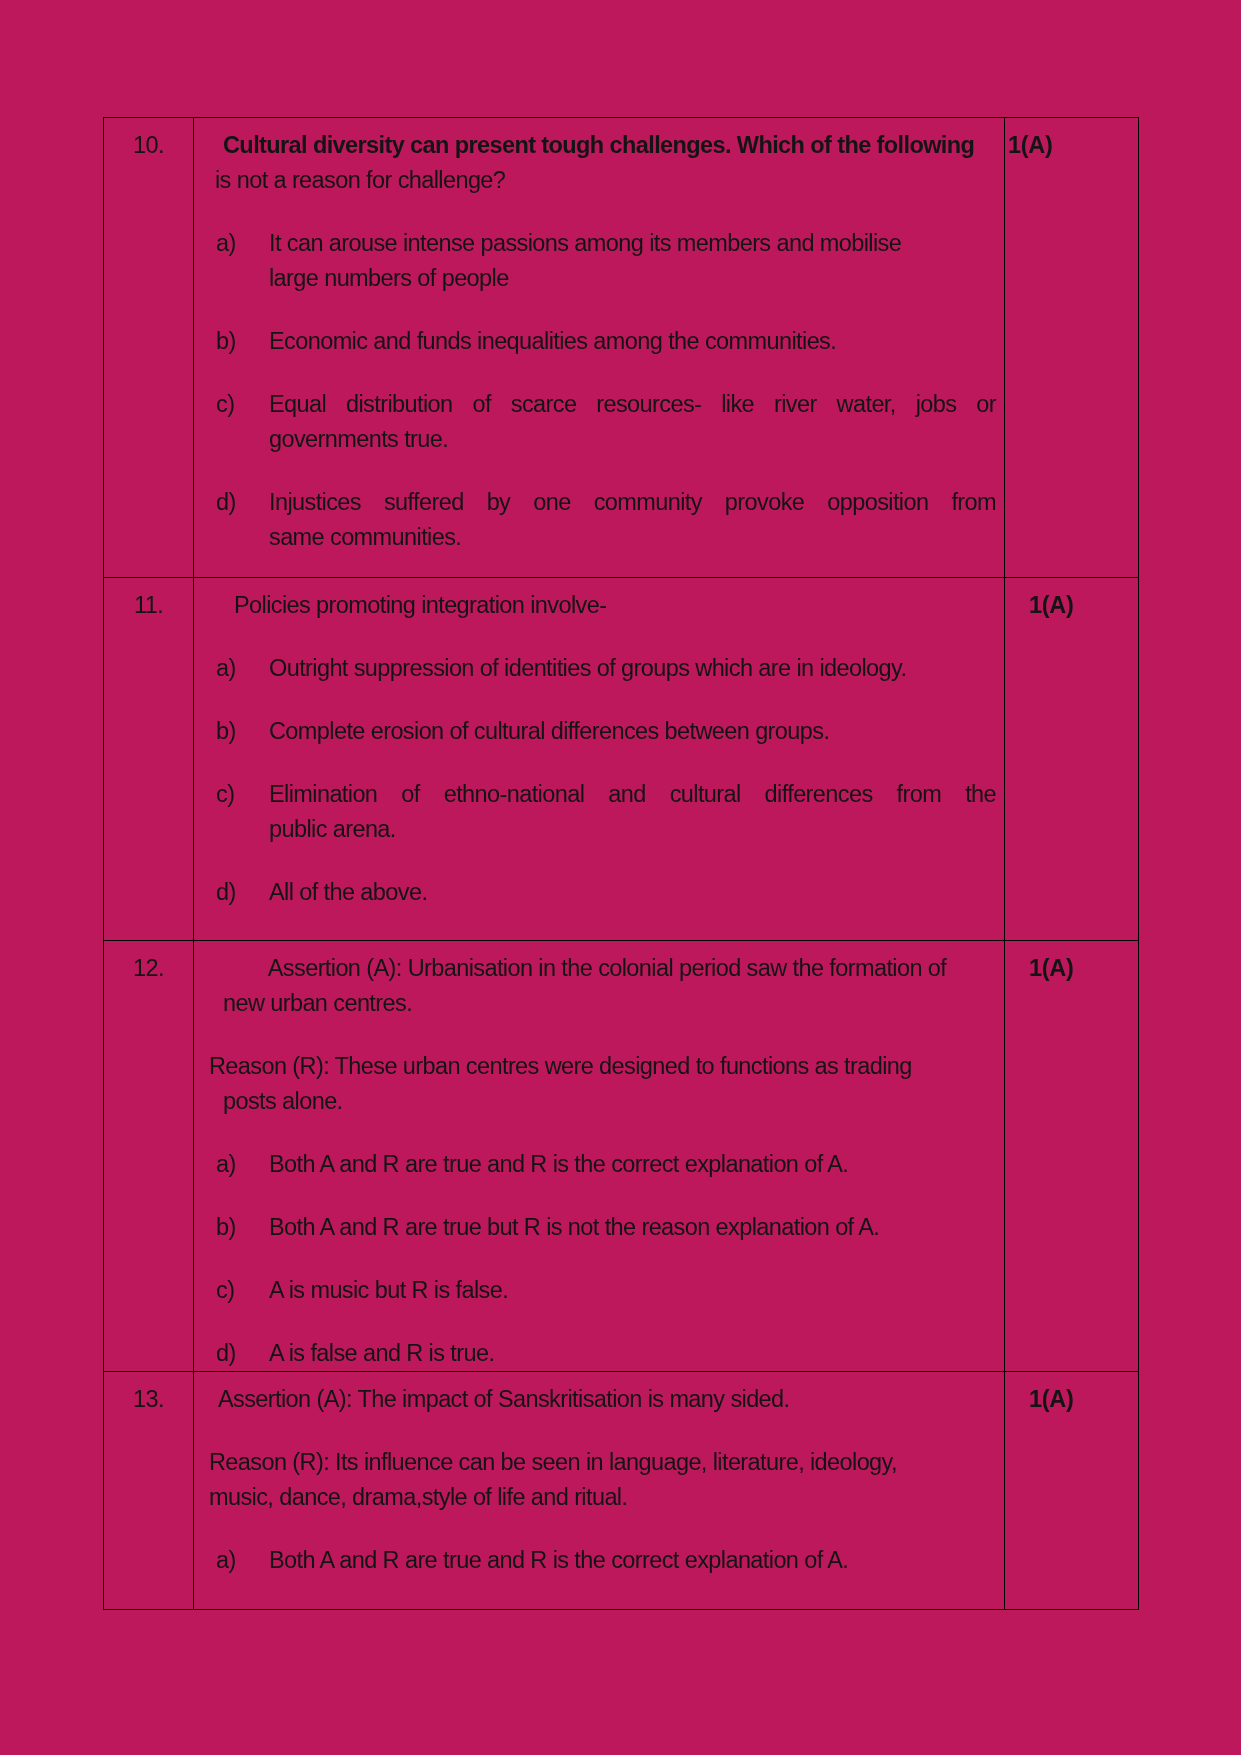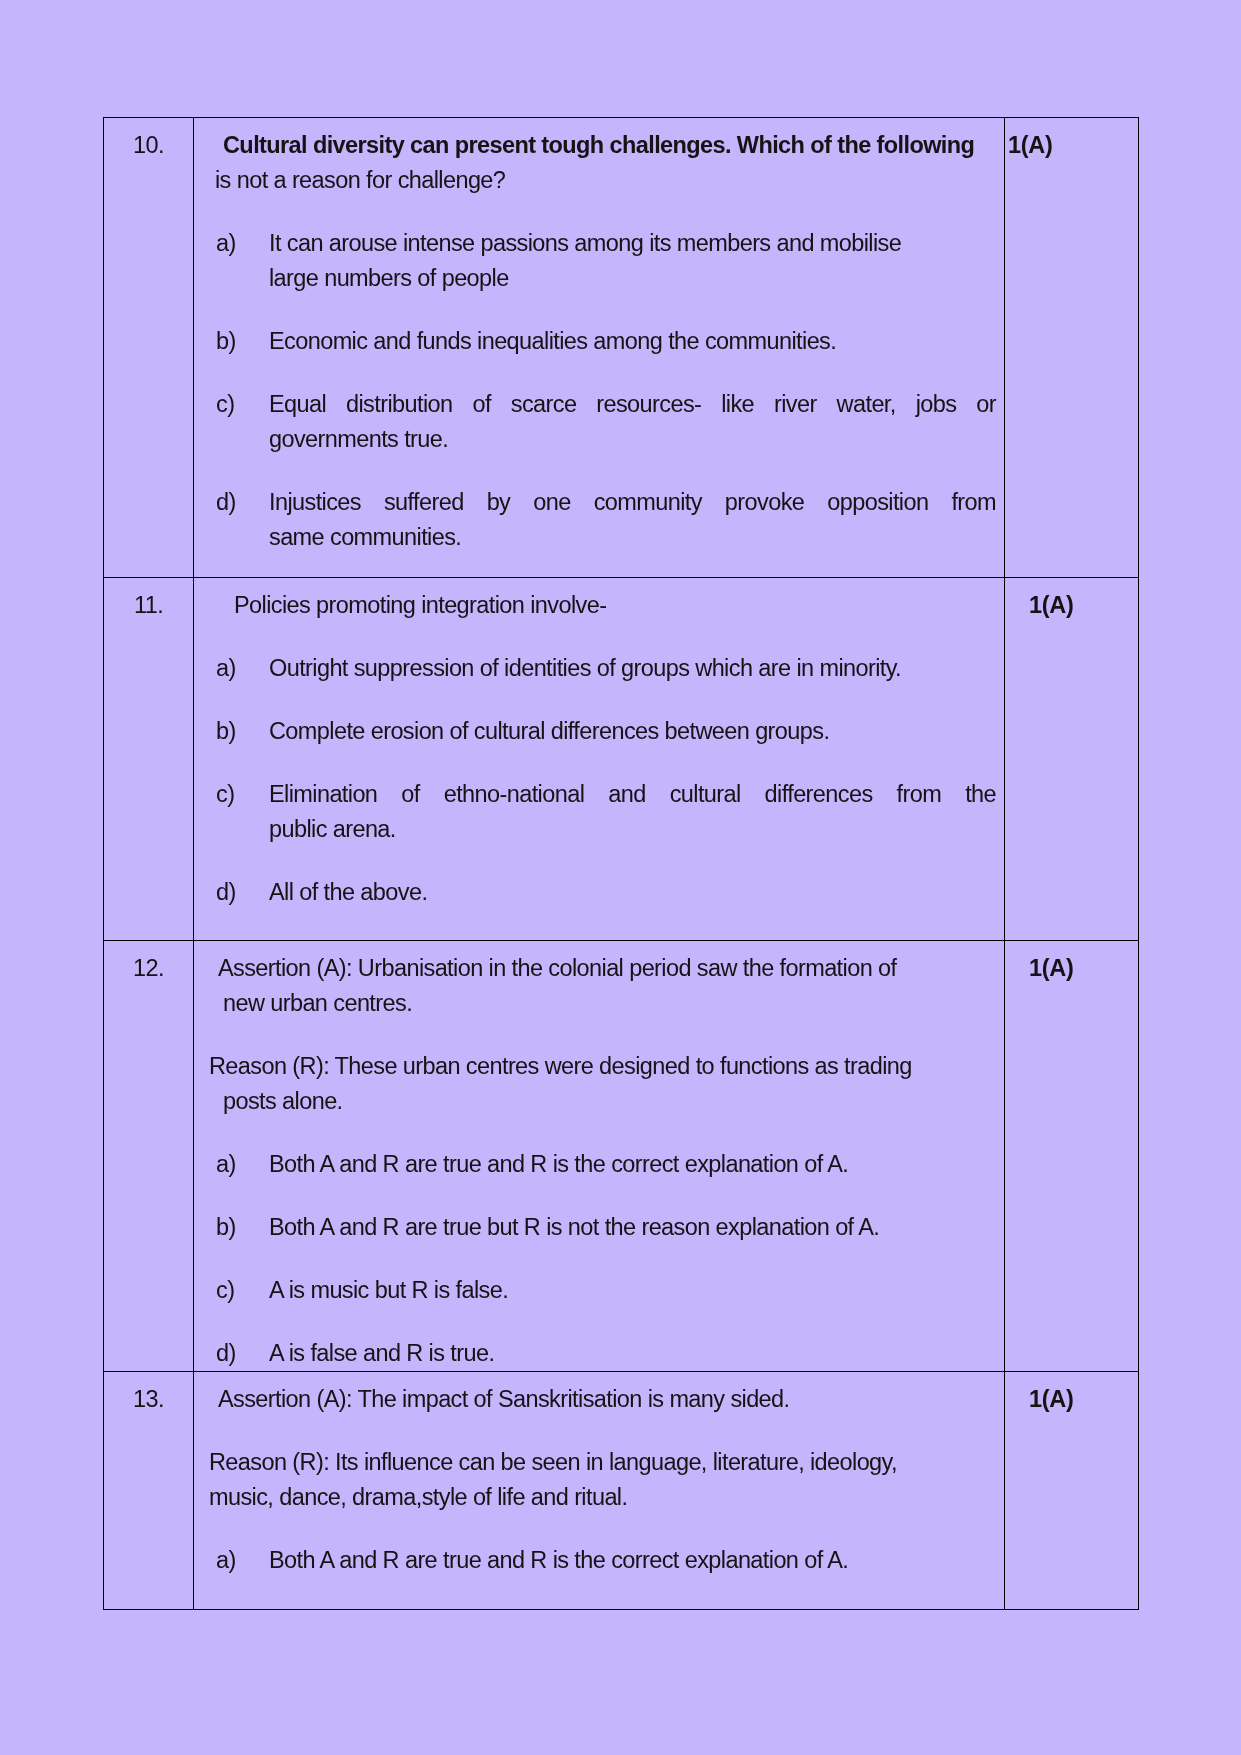--- a/index.html
+++ b/index.html
@@ -1,20 +1,20 @@
 <!DOCTYPE html>
 <html><head>
 <meta charset="utf-8">
 <style>
   html, body { margin: 0; padding: 0; background: #ffffff; }
   .page {
     position: relative;
     width: 1241px;
     height: 1755px;
-    background: #c4b5fd;
+    background: #be185d;
     font-family: "Liberation Sans", "DejaVu Sans", sans-serif;
     color: #141414;
     font-size: 23.5px;
     line-height: 35px;
     letter-spacing: -0.6px;
   }
   table.qtable {
     position: absolute;
     left: 103px;
     top: 117px;
@@ -108,21 +108,21 @@
           <td class="cell-num">
             <div>11.</div>
           </td>
           <td class="cell-q">
             <div class="block qpara">
               <div class="line" style="padding-left: 25px;">Policies promoting integration involve-</div>
             </div>
             <div class="block option">
               <span class="option-label">a)</span>
               <div class="option-text">
-                <div class="line">Outright suppression of identities of groups which are in minority.</div>
+                <div class="line">Outright suppression of identities of groups which are in ideology.</div>
               </div>
             </div>
             <div class="block option">
               <span class="option-label">b)</span>
               <div class="option-text">
                 <div class="line">Complete erosion of cultural differences between groups.</div>
               </div>
             </div>
             <div class="block option">
               <span class="option-label">c)</span>
@@ -141,21 +141,21 @@
           <td class="cell-marks">
             <div>1(A)</div>
           </td>
         </tr>
         <tr style="height: 352px;">
           <td class="cell-num">
             <div>12.</div>
           </td>
           <td class="cell-q">
             <div class="block qpara">
-              <div class="line" style="padding-left: 9px;">Assertion (A): Urbanisation in the colonial period saw the formation of</div>
+              <div class="line" style="padding-left: 9px; text-align: center;">Assertion (A): Urbanisation in the colonial period saw the formation of</div>
               <div class="line" style="padding-left: 14px;">new urban centres.</div>
             </div>
             <div class="block qpara">
               <div class="line">Reason (R): These urban centres were designed to functions as trading</div>
               <div class="line" style="padding-left: 14px;">posts alone.</div>
             </div>
             <div class="block option">
               <span class="option-label">a)</span>
               <div class="option-text">
                 <div class="line">Both A and R are true and R is the correct explanation of A.</div>

